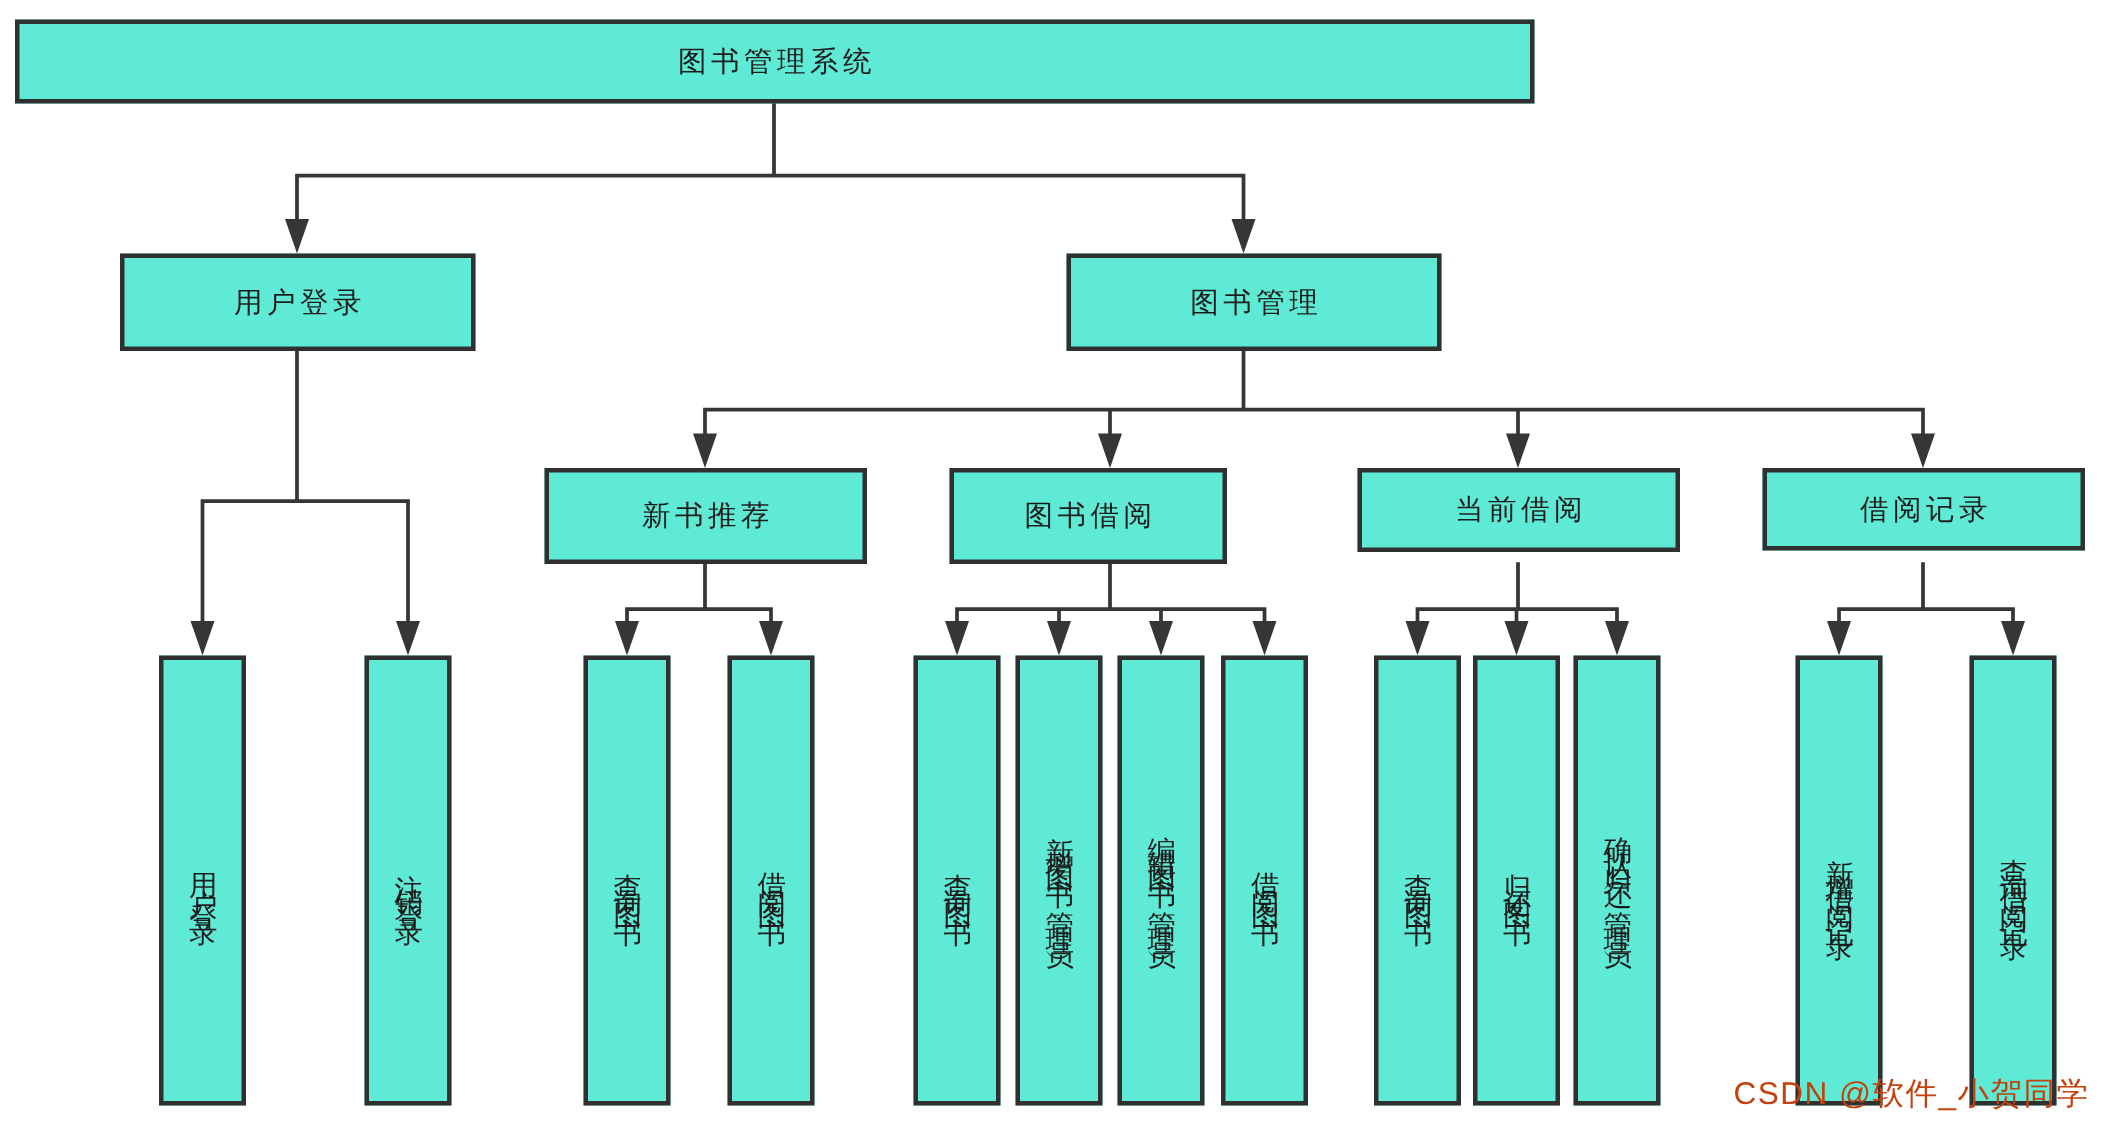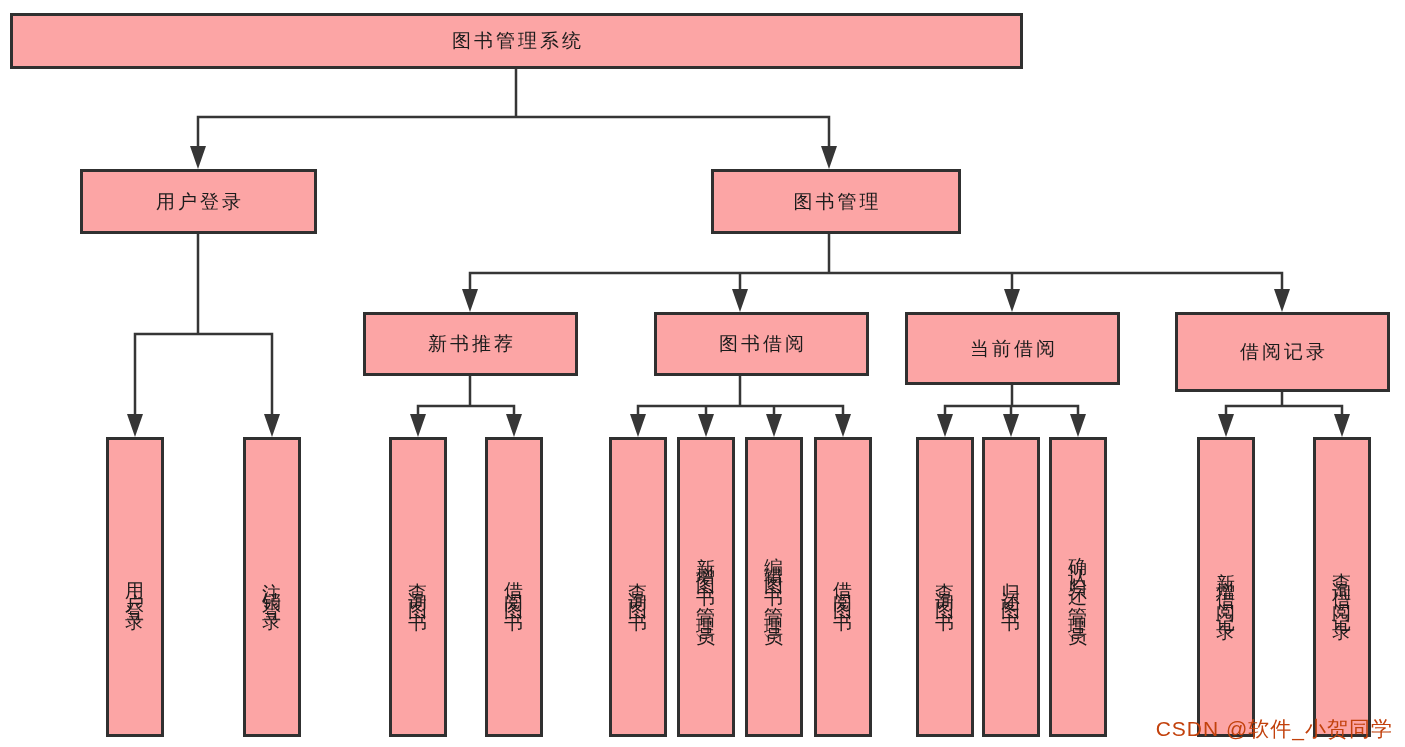--- a/index.html
+++ b/index.html
@@ -17,21 +17,21 @@
   }
   svg.connectors {
     position: absolute;
     left: 0;
     top: 0;
     pointer-events: none;
   }
   .node {
     position: absolute;
     box-sizing: border-box;
-    background: #fca5a5;
+    background: #5eead4;
     border: 3px solid #303030;
     display: flex;
     align-items: center;
     justify-content: center;
     color: #1c1c1c;
   }
   .node.h {
     font-size: 19px;
     letter-spacing: 3px;
     text-indent: 3px;
@@ -42,23 +42,23 @@
     text-orientation: mixed;
     font-size: 19px;
     letter-spacing: 10px;
     line-height: 1;
     color: #1c1c1c;
   }
   .root-box       { left: 10px;   top: 13px;  width: 1013px; height: 56px; }
   .l2-user-login  { left: 80px;   top: 169px; width: 237px;  height: 65px; }
   .l2-book-mgmt   { left: 711px;  top: 169px; width: 250px;  height: 65px; }
   .g-recommend    { left: 363px;  top: 312px; width: 215px;  height: 64px; }
-  .g-borrow       { left: 654px;  top: 312px; width: 215px;  height: 64px; }
-  .g-current      { left: 905px;  top: 312px; width: 215px;  height: 73px; }
-  .g-records      { left: 1175px; top: 312px; width: 215px;  height: 80px; }
+  .g-borrow       { left: 633px;  top: 312px; width: 185px;  height: 64px; }
+  .g-current      { left: 905px;  top: 312px; width: 215px;  height: 56px; }
+  .g-records      { left: 1175px; top: 312px; width: 215px;  height: 55px; }
   .leaf { top: 437px; width: 58px; height: 300px; }
   .x-106  { left: 106px; }
   .x-243  { left: 243px; }
   .x-389  { left: 389px; }
   .x-485  { left: 485px; }
   .x-609  { left: 609px; }
   .x-677  { left: 677px; }
   .x-745  { left: 745px; }
   .x-814  { left: 814px; }
   .x-916  { left: 916px; }

